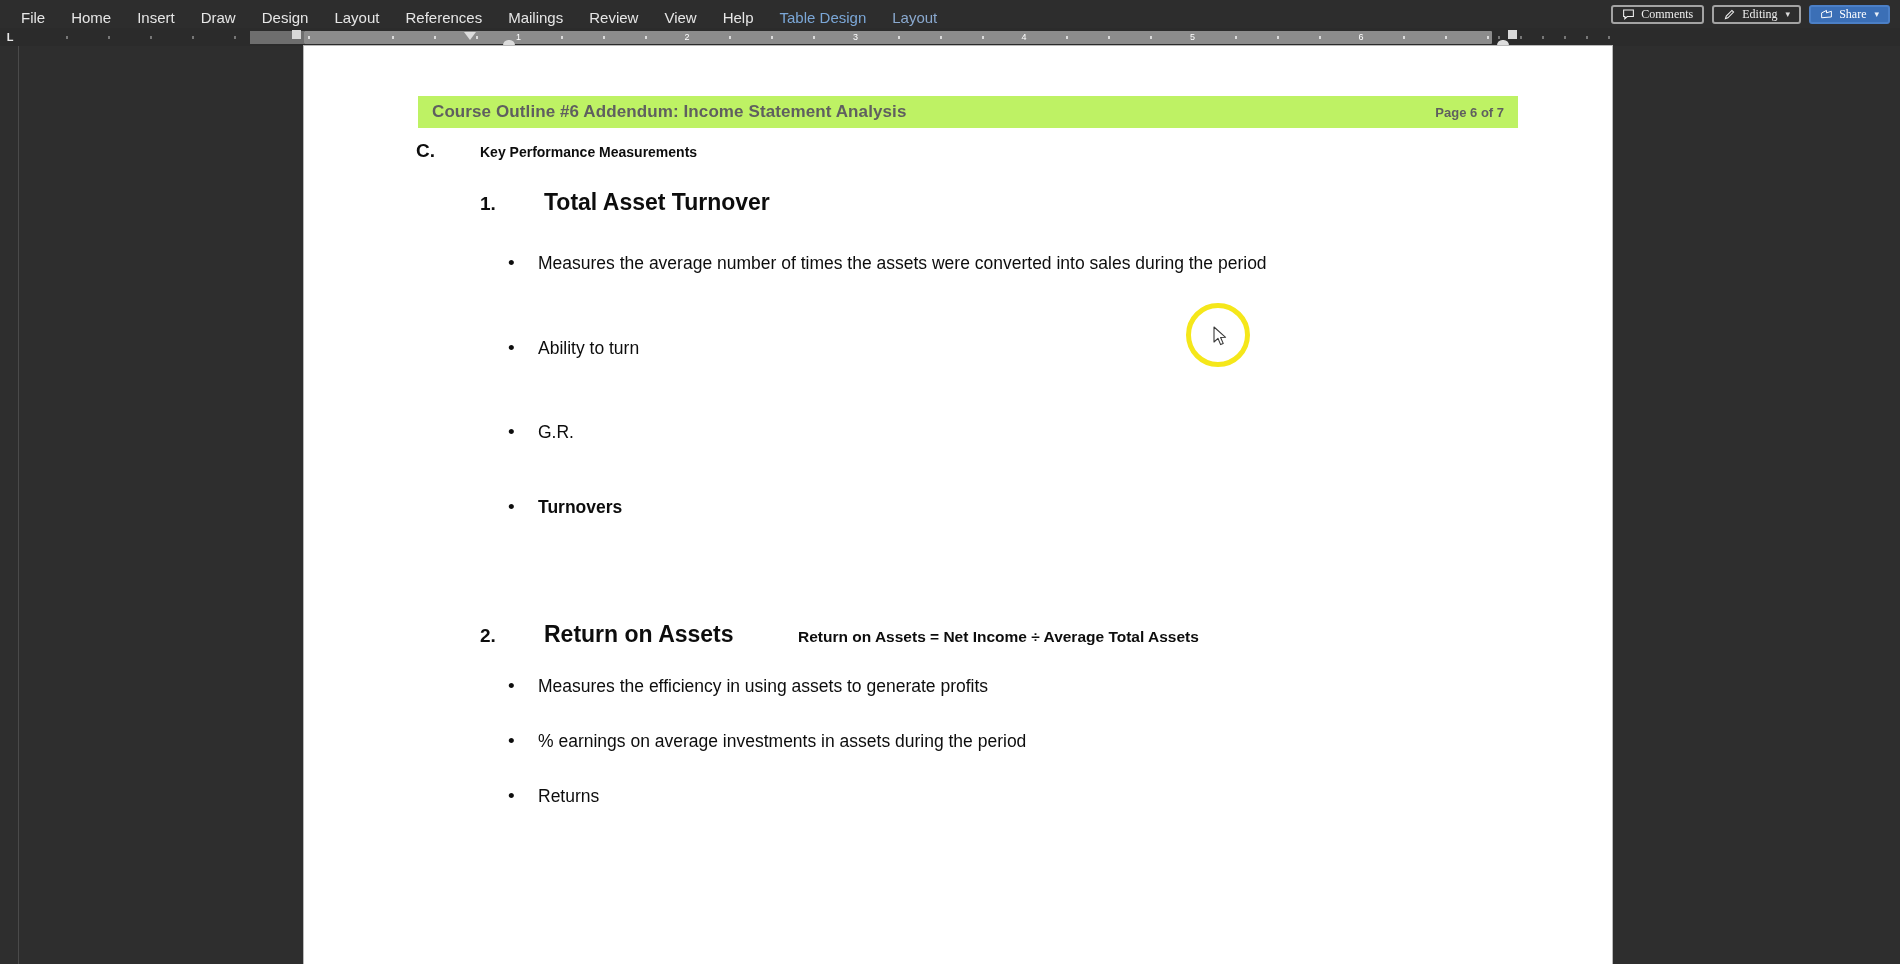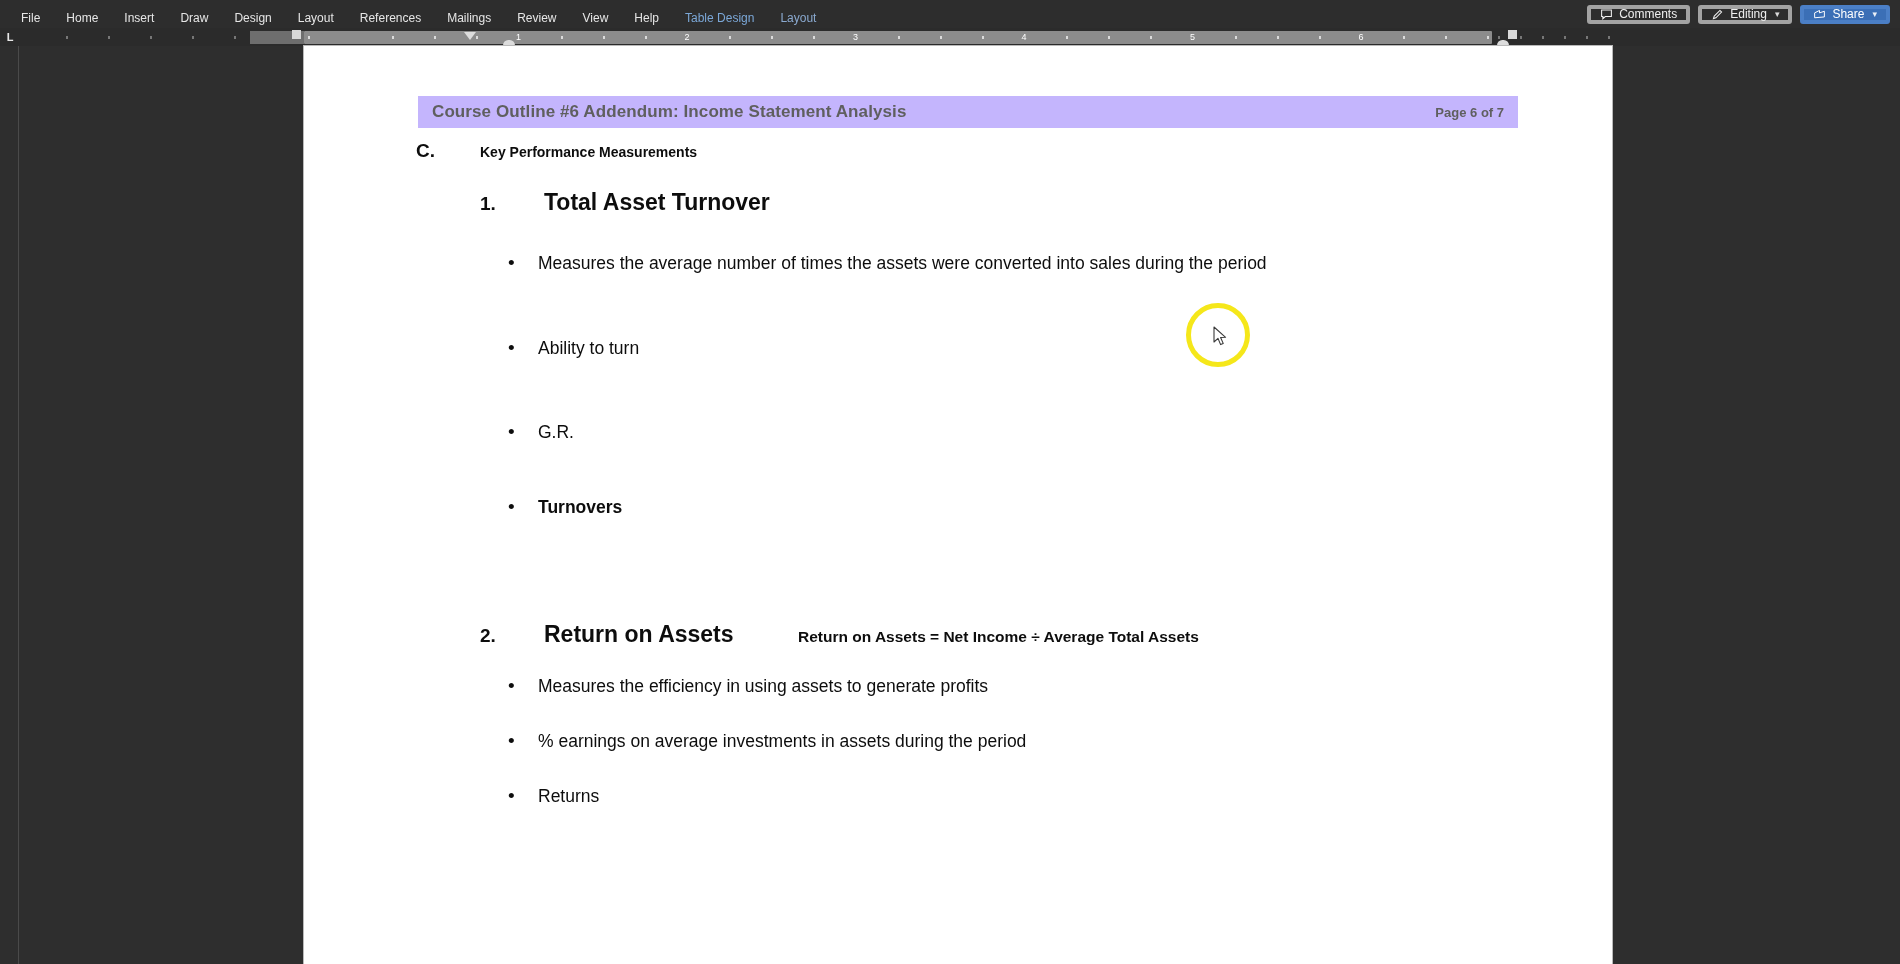--- a/index.html
+++ b/index.html
@@ -13,39 +13,40 @@
   
   .ribbon {
     position: absolute; left: 0; top: 0;
     width: 1900px; height: 28px;
     background: #2d2d2d;
     display: flex; align-items: center;
   }
   .menu-tabs { display: flex; align-items: center; height: 28px; padding-left: 8px; }
   .menu-tab {
     color: #e6e6e6;
-    font-size: 12px;
+    font-size: 15px;
     padding: 4px 13px;
     height: 28px; line-height: 28px;
     white-space: nowrap;
     cursor: default;
   }
   .menu-tab.accent { color: #7ba7d7; }
   .menu-tab.accent2 { color: #8aa9cf; }
 
   .ribbon-right {
     position: absolute; right: 6px; top: 0;
     height: 28px; display: flex; align-items: center; gap: 8px;
   }
   .rbtn {
     display: flex; align-items: center; gap: 6px;
     height: 19px; padding: 0 9px;
-    border: 4px solid #a3a3a3; border-radius: 3px;
+    border: 2px solid #a3a3a3; border-radius: 3px;
     color: #efefef; font-size: 12px; white-space: nowrap;
     background: transparent;
+    font-family: Liberation Serif, serif;
   }
   .rbtn.share {
     background: #3b6fb6; border-color: #4b7fc6; color: #ffffff;
     margin-right: 4px;
   }
   .rbtn .ico { display: inline-block; width: 13px; height: 13px; }
   .caret { font-size: 9px; opacity: .9; margin-left: 2px; }
 
   
   .ruler-row {
@@ -132,21 +133,21 @@
     position: absolute; left: 304px; top: 0;
     width: 1308px; height: 918px;
     background: #ffffff;
     box-shadow: 0 0 0 1px #b9b9b9;
   }
 
   
   .doc-header {
     position: absolute; left: 114px; top: 50px;
     width: 1100px; height: 32px;
-    background: #c4b5fd;
+    background: #bef264;
     display: flex; align-items: center;
     padding: 0 14px;
     justify-content: space-between;
   }
   .doc-header .h-title {
     font-size: 17px; font-weight: bold; color: #5f5f5f;
     letter-spacing: .1px;
   }
   .doc-header .h-page {
     font-size: 13px; font-weight: bold; color: #5f5f5f;

